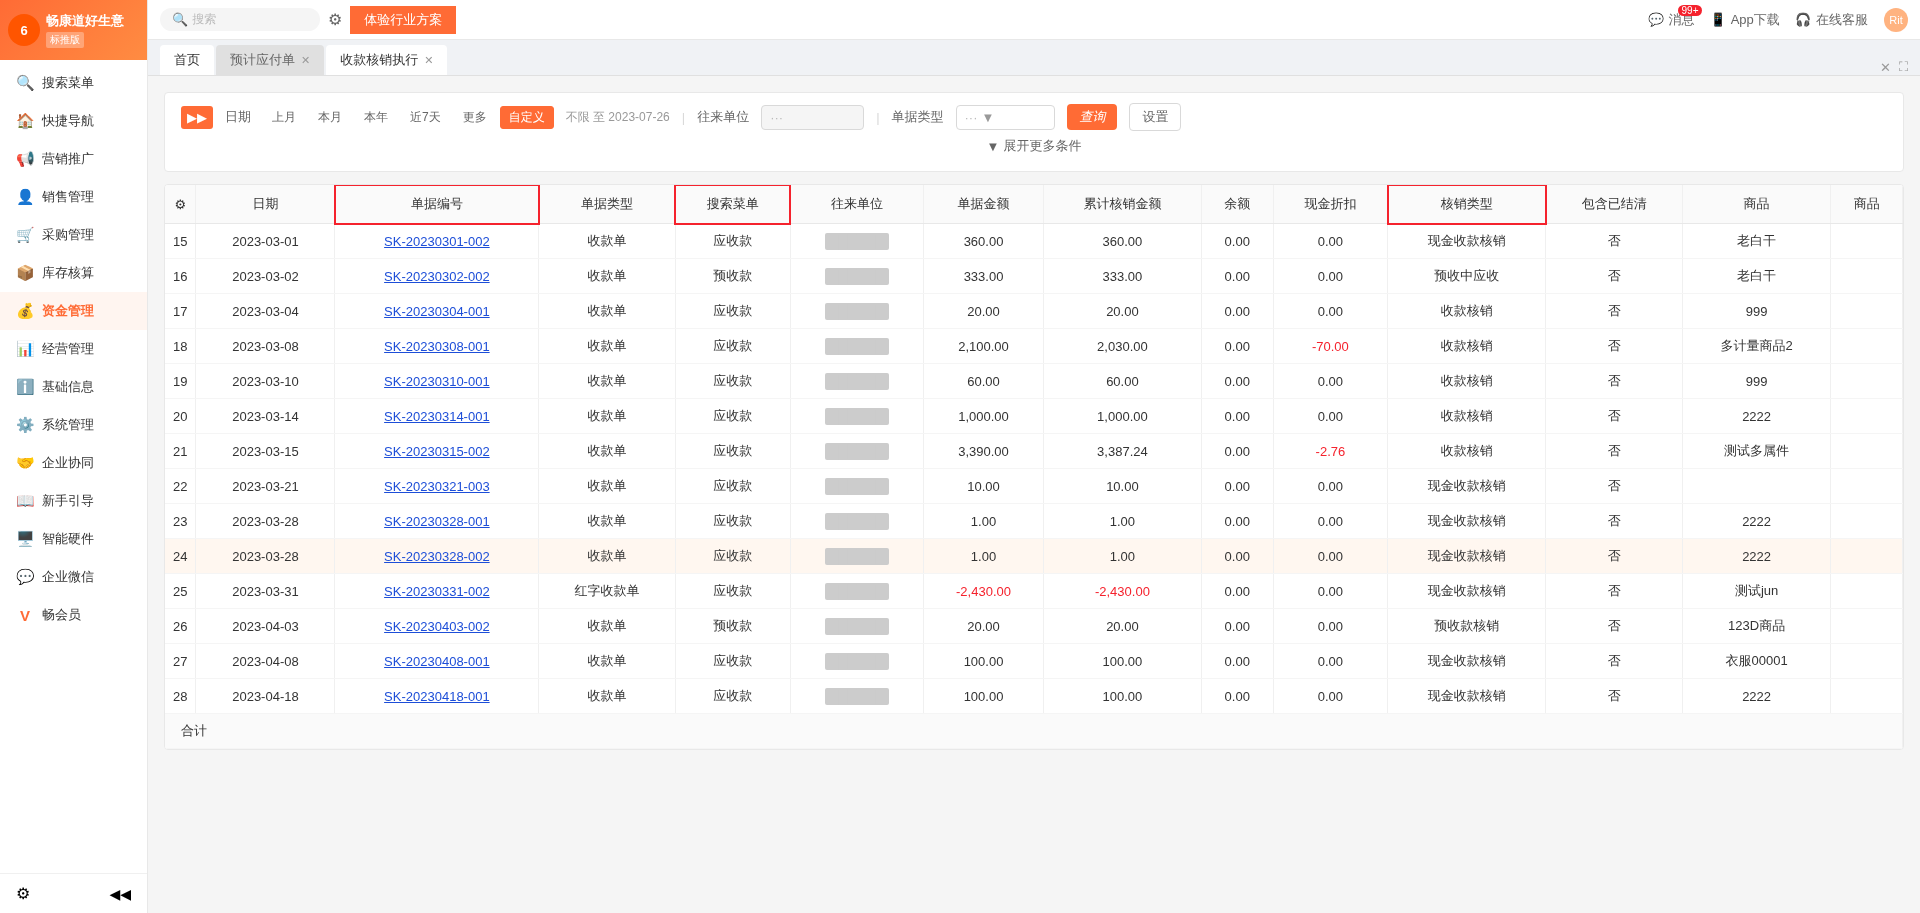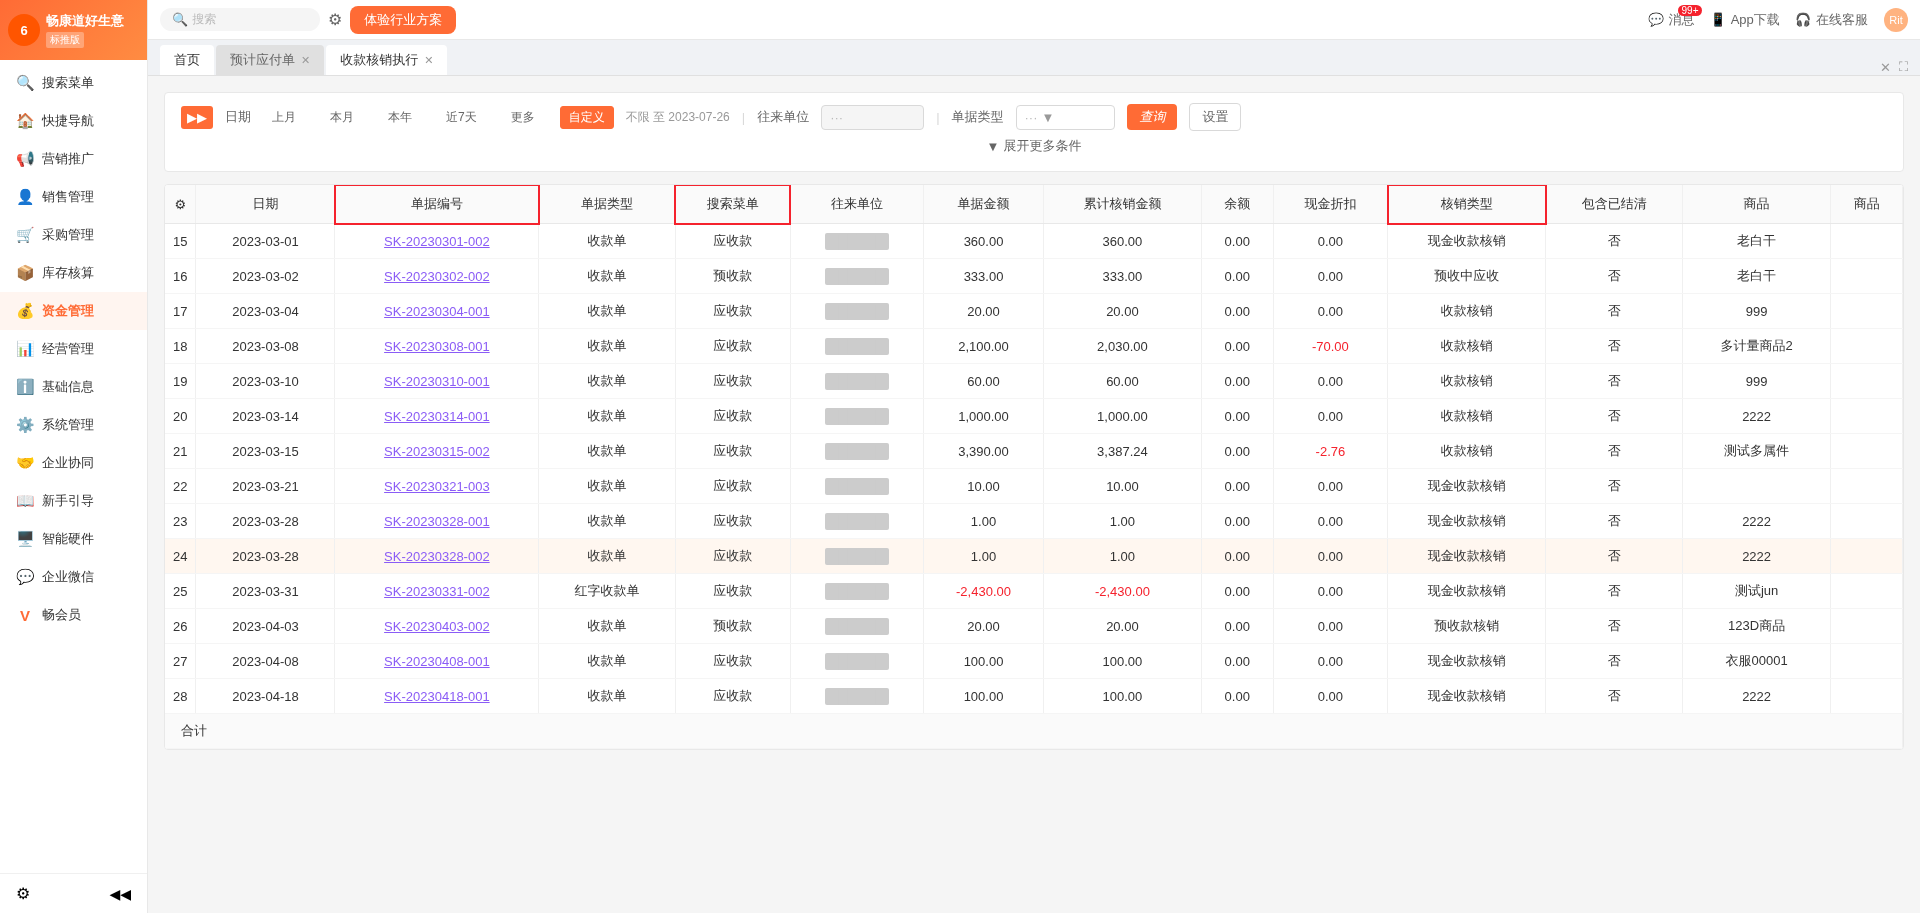--- a/index.html
+++ b/index.html
@@ -55,21 +55,21 @@
       border-bottom: 1px solid #e8e8e8; gap: 8px;
     }
     .topbar-left { display: flex; align-items: center; gap: 8px; flex: 1; }
     .topbar-search {
       background: #f5f5f5; border-radius: 12px; padding: 3px 12px;
       color: #999; font-size: 12px; display: flex; align-items: center; gap: 4px;
       width: 160px;
     }
     .topbar-gear { color: #666; cursor: pointer; font-size: 16px; }
     .topbar-btn {
-      background: #ff6b35; color: white; border: none; border-radius: 8px;
+      background: #ff6b35; color: white; border: none; border-radius: 0;
       padding: 5px 14px; cursor: pointer; font-size: 13px;
     }
     .topbar-right { display: flex; align-items: center; gap: 16px; color: #666; }
     .badge-wrap { position: relative; }
     .badge { position: absolute; top: -6px; right: -8px; background: #f5222d; color: white; border-radius: 8px; font-size: 10px; padding: 0 4px; min-width: 16px; text-align: center; }
     .topbar-icon-label { display: flex; align-items: center; gap: 4px; cursor: pointer; font-size: 12px; }
     .avatar-circle { width: 24px; height: 24px; background: #ffb380; border-radius: 50%; display: flex; align-items: center; justify-content: center; font-size: 11px; color: white; }
 
     
     .tabs {
@@ -105,21 +105,21 @@
       border-radius: 4px; cursor: pointer; font-size: 13px; font-style: italic;
     }
 
     
     .filter-panel {
       background: white; border-radius: 4px; padding: 10px 16px;
       margin-bottom: 12px; border: 1px solid #e8e8e8;
     }
     .filter-row { display: flex; align-items: center; gap: 12px; flex-wrap: wrap; }
     .filter-label { color: #666; font-size: 13px; white-space: nowrap; }
-    .filter-date-btns { display: flex; gap: 16px; align-items: center; }
+    .filter-date-btns { display: flex; gap: 4px; align-items: center; }
     .date-btn {
       padding: 2px 8px; border-radius: 3px; cursor: pointer; font-size: 12px;
       border: 1px solid transparent; color: #666;
     }
     .date-btn.custom {
       background: #ff6b35; color: white; border-color: #ff6b35;
     }
     .filter-date-range { color: #666; font-size: 12px; }
     .filter-sep { color: #d9d9d9; }
     .filter-more { text-align: center; padding: 6px; color: #666; cursor: pointer; font-size: 12px; }
@@ -139,21 +139,21 @@
       padding: 10px 8px; border-bottom: 1px solid #e8e8e8;
       text-align: center; color: #333; font-weight: 500; white-space: nowrap;
       border-right: 1px solid #f0f0f0; font-size: 13px;
     }
     td {
       padding: 8px 8px; border-bottom: 1px solid #f5f5f5;
       text-align: center; color: #333; white-space: nowrap;
       border-right: 1px solid #f0f0f0; font-size: 13px;
     }
     tr.highlighted td { background: #fff7f0; }
-    .link { color: #8b5cf6; text-decoration: underline; cursor: pointer; }
+    .link { color: #1d4ed8; text-decoration: underline; cursor: pointer; }
     .red { color: #f5222d; }
     .settings-col { width: 30px; }
     .tfoot td { background: #fafafa; font-weight: 500; }
   </style>
 </head>
 <body>
 
 <div class="sidebar">
   <div class="sidebar-logo">
     <div class="sidebar-logo-icon">

